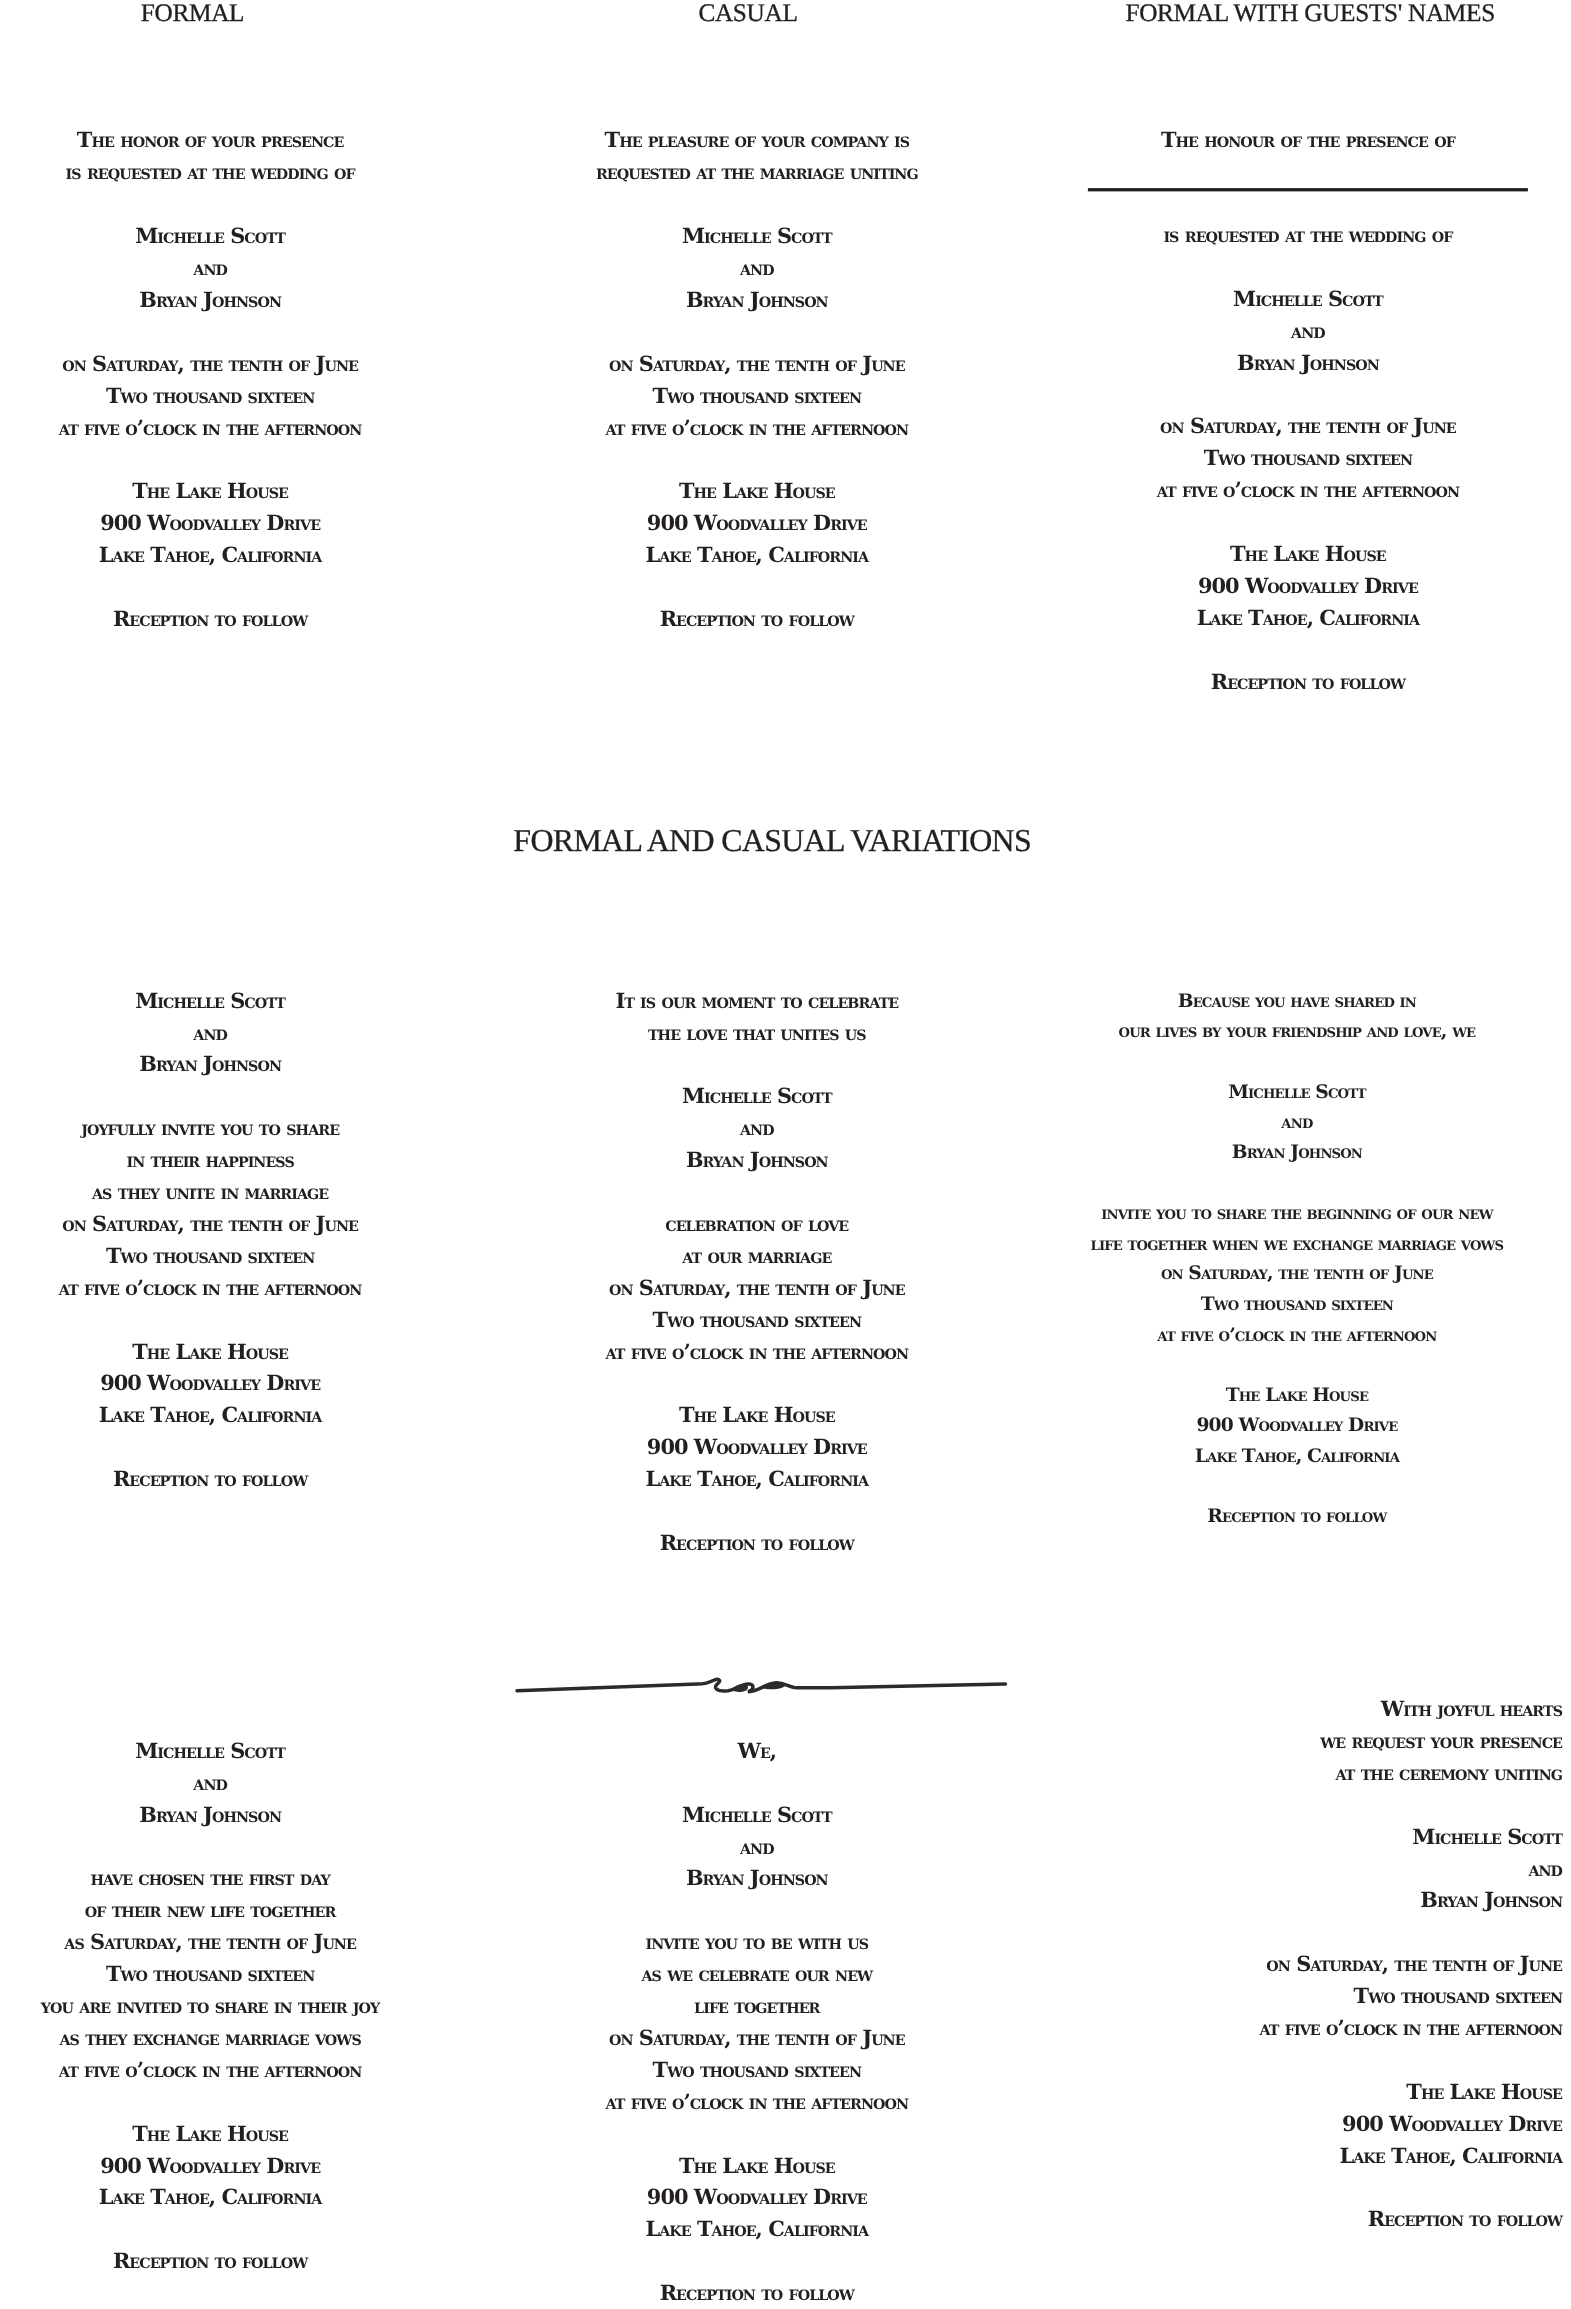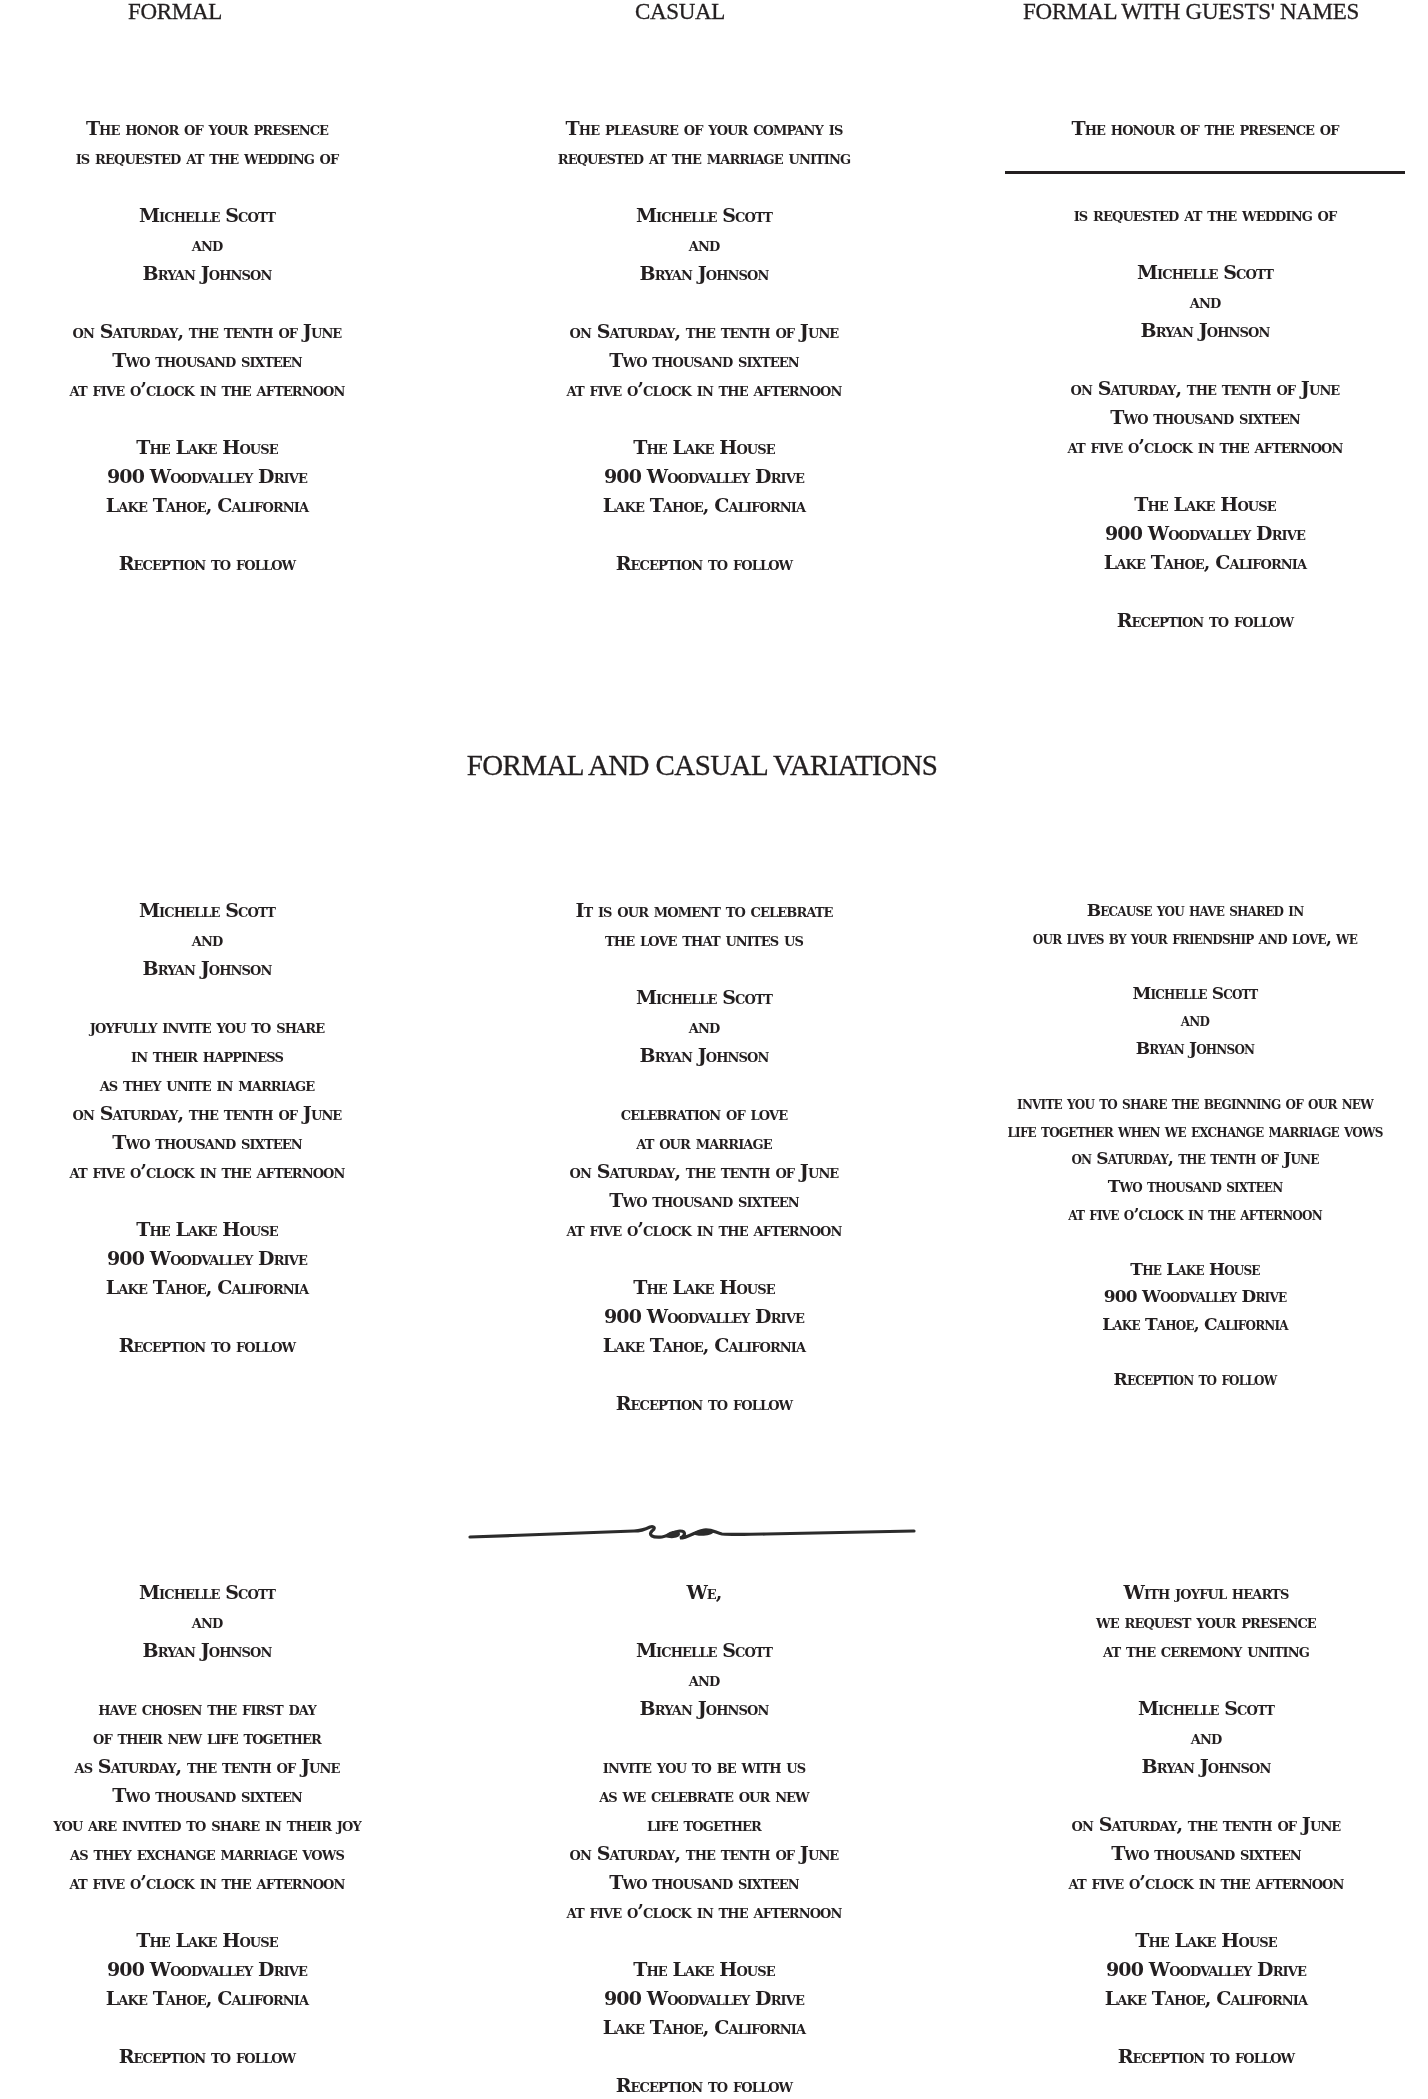--- a/index.html
+++ b/index.html
@@ -19,21 +19,20 @@
     position: absolute; top: 748px; left: 16px; width: 1372px; text-align: center;
     font-family: "Liberation Serif", "DejaVu Serif", serif;
     font-size: 29px; line-height: 34px; letter-spacing: -0.6px;
     -webkit-text-stroke: 0.3px #231f20;
   }
   .inv {
     position: absolute; text-align: center;
     font-variant: small-caps; font-weight: bold;
     font-size: 19px; line-height: 29px; letter-spacing: -0.9px;
     white-space: nowrap;
-    padding-left: 16px;
   }
   .inv .line { display: block; height: 29px; }
   .inv .blank { display: block; height: 29px; }
   .inv.tight { font-size: 17px; line-height: 27.6px; letter-spacing: -0.8px; }
   .inv.tight .line, .inv.tight .blank { height: 27.6px; }
   .guest-line {
     display: block; width: 400px; height: 3px; background: #231f20;
     margin: 28px auto 26px auto;
   }
   .flourish { position: absolute; left: 466px; top: 1516px; width: 452px; height: 40px; }
@@ -212,21 +211,21 @@
     <span class="line">Two thousand sixteen</span>
     <span class="line">at five o’clock in the afternoon</span>
     <span class="blank"></span>
     <span class="line">The Lake House</span>
     <span class="line">900 Woodvalley Drive</span>
     <span class="line">Lake Tahoe, California</span>
     <span class="blank"></span>
     <span class="line">Reception to follow</span>
   </div>
 
-<div class="inv" style="left:960px;width:460px;top:1578px;">
+<div class="inv" style="left:960px;width:460px;top:1540px;text-align:right;">
     <span class="line">With joyful hearts</span>
     <span class="line">we request your presence</span>
     <span class="line">at the ceremony uniting</span>
     <span class="blank"></span>
     <span class="line">Michelle Scott</span>
     <span class="line">and</span>
     <span class="line">Bryan Johnson</span>
     <span class="blank"></span>
     <span class="line">on Saturday, the tenth of June</span>
     <span class="line">Two thousand sixteen</span>

